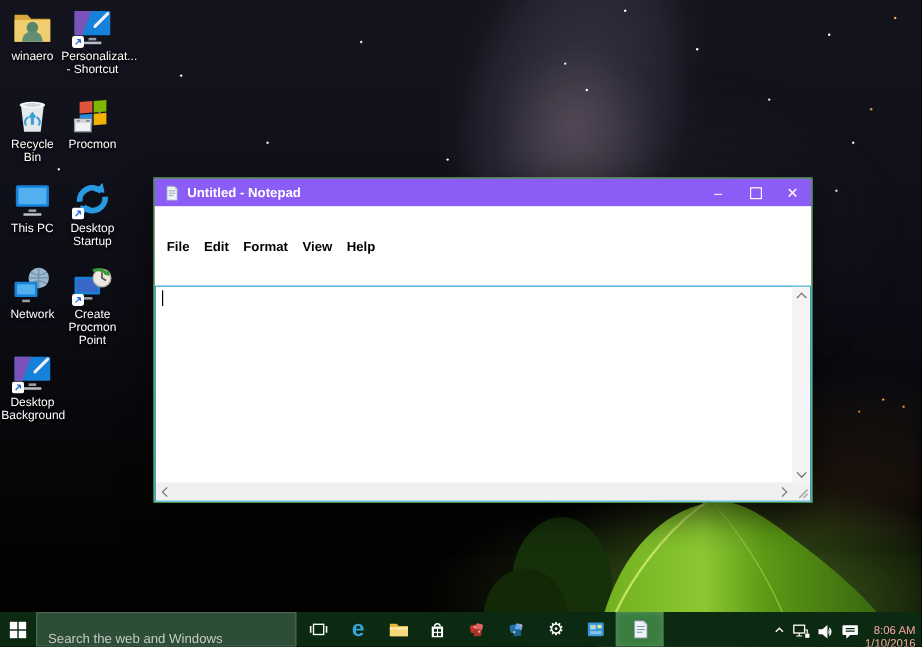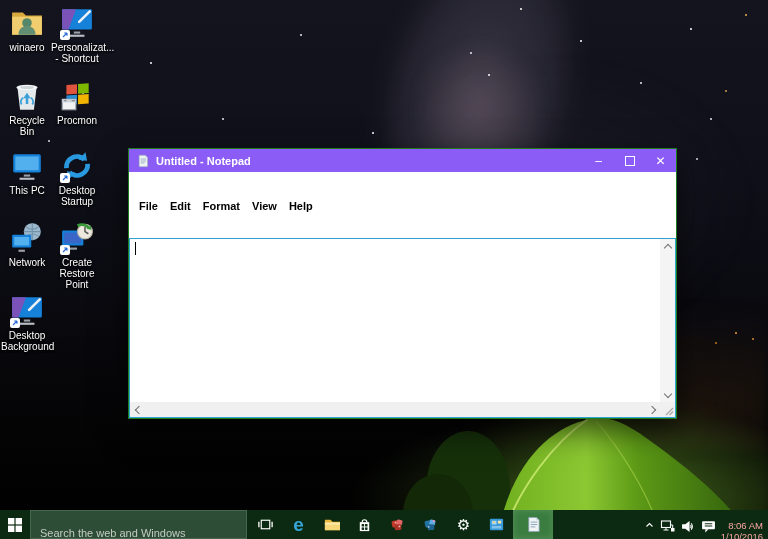--- a/index.html
+++ b/index.html
@@ -235,21 +235,21 @@
           <path d="M23.5 5.5V10l3.2 2" stroke="#555" stroke-width="1.4" fill="none"></path>
           <path d="M16.5 4.5a8.5 8.5 0 0 1 11 2.5" stroke="#3a9a3a" stroke-width="2.6" fill="none"></path>
           <path d="M29 4l.5 4.5L25 7z" fill="#3a9a3a"></path>
           <rect x="8" y="25" width="8" height="2" fill="#9aa0a8"></rect>
         </svg>
       <svg class="badge" viewBox="0 0 10 10">
           <rect width="10" height="10" rx="2" fill="#fff"></rect>
           <path d="M3 7 L7 3 M7 3 H4.2 M7 3 V5.8" stroke="#2a6ad8" stroke-width="1.1" fill="none"></path>
         </svg>
     </div>
-    <div class="lbl"><span>Create</span><br><span>Restore Point</span></div>
+    <div class="lbl"><span>Create</span><br><span>Procmon Point</span></div>
   </div>
 
   <div class="dicon" style="left:1px;top:294px">
     <div class="ic">
       <svg width="34" height="34" viewBox="0 0 32 32">
           <rect x="2" y="3" width="28" height="19" rx="1" fill="#1581d8"></rect>
           <path fill="#7a52b8" d="M2 3h13l-7 19H2z"></path>
           <path d="M28 5l-10 10" stroke="#eef2f6" stroke-width="2.4" stroke-linecap="round"></path>
           <rect x="13" y="24" width="6" height="2" fill="#9aa0a8"></rect>
           <rect x="9" y="27" width="14" height="2" fill="#b8bec6"></rect>

